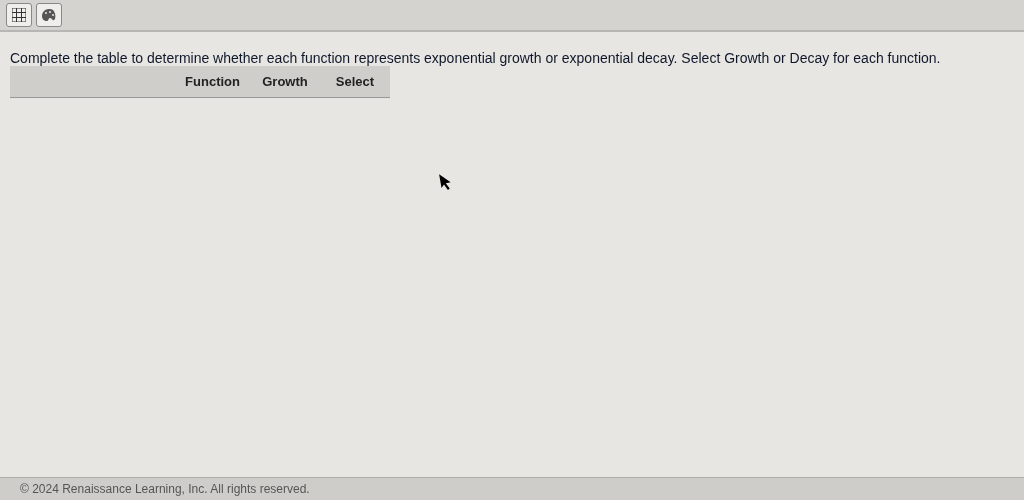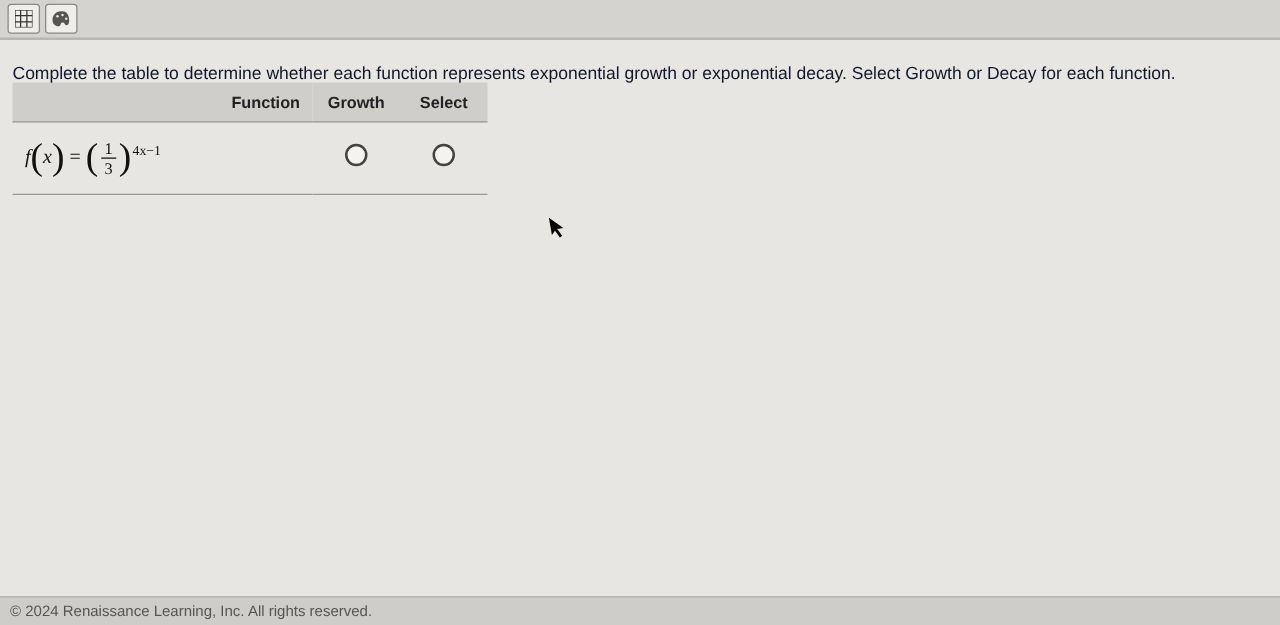--- a/index.html
+++ b/index.html
@@ -89,21 +89,21 @@
   .sup { font-size: 11px; vertical-align: super; font-style: normal; margin-left:1px;}
   .supi { font-size: 11px; vertical-align: super; font-style: italic; margin-left:1px;}
   .footer {
     position: absolute;
     bottom: 0;
     left: 0;
     right: 0;
     background: #cfcdca;
     color: #555;
     font-size: 12px;
-    padding: 4px 8px;
+    padding: 4px 20px;
     border-top: 1px solid #b0aeab;
   }
   .cursor {
     position:absolute;
     left: 440px;
     top: 172px;
     font-size: 18px;
     color:#000;
     transform: rotate(-10deg);
   }
@@ -137,31 +137,20 @@
   <table class="func-table">
     <thead>
       <tr>
         <th>Function</th>
         <th class="col-gd">Growth</th>
         <th class="col-gd">Select</th>
       </tr>
     </thead>
     <tbody>
 
-      <tr>
-        <td>
-          <span class="math">
-            <span>f</span><span class="paren bigp">(</span><span>x</span><span class="paren bigp">)</span>
-            <span class="rm"> = </span>
-            <span class="paren bigp">(</span><span class="frac"><span class="num">1</span><span class="den">3</span></span><span class="paren bigp">)</span><span class="sup">4x−1</span>
-          </span>
-        </td>
-        <td class="radio-cell"><span class="radio"></span></td>
-        <td class="radio-cell"><span class="radio"></span></td>
-      </tr>
 
 
 
     </tbody>
   </table>
 </div>
 
 <div class="cursor">
   <svg width="14" height="20" viewBox="0 0 14 20">
       <path d="M1 1 L1 15 L4 12 L7 18 L9 17 L6 11 L11 11 Z" fill="#000"></path>

